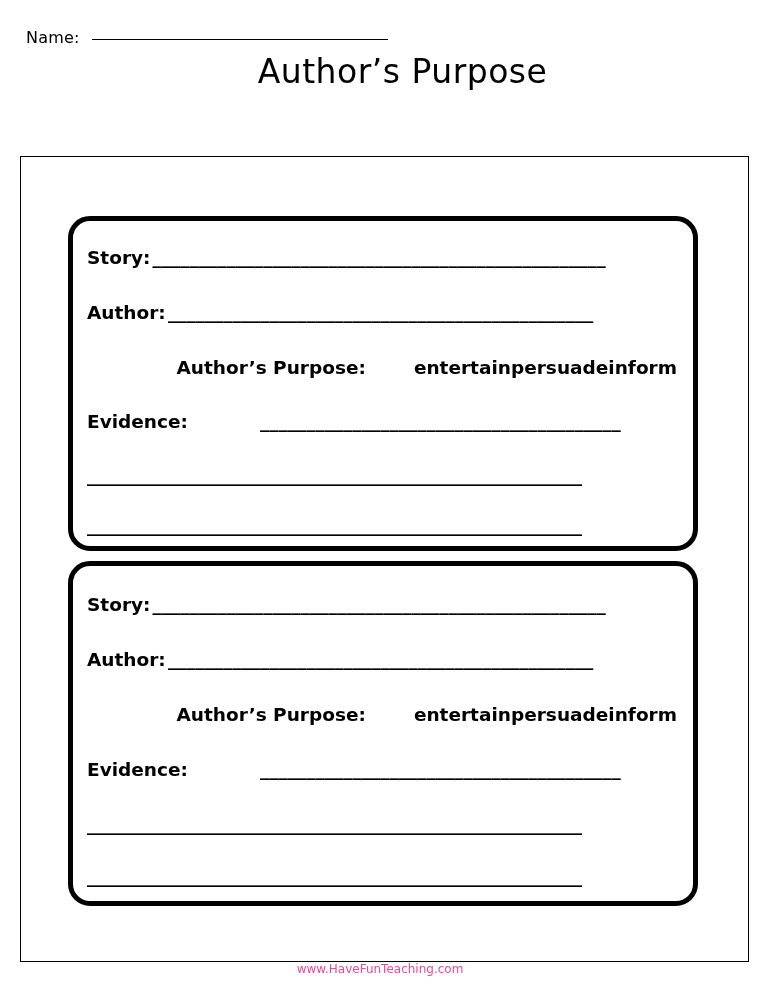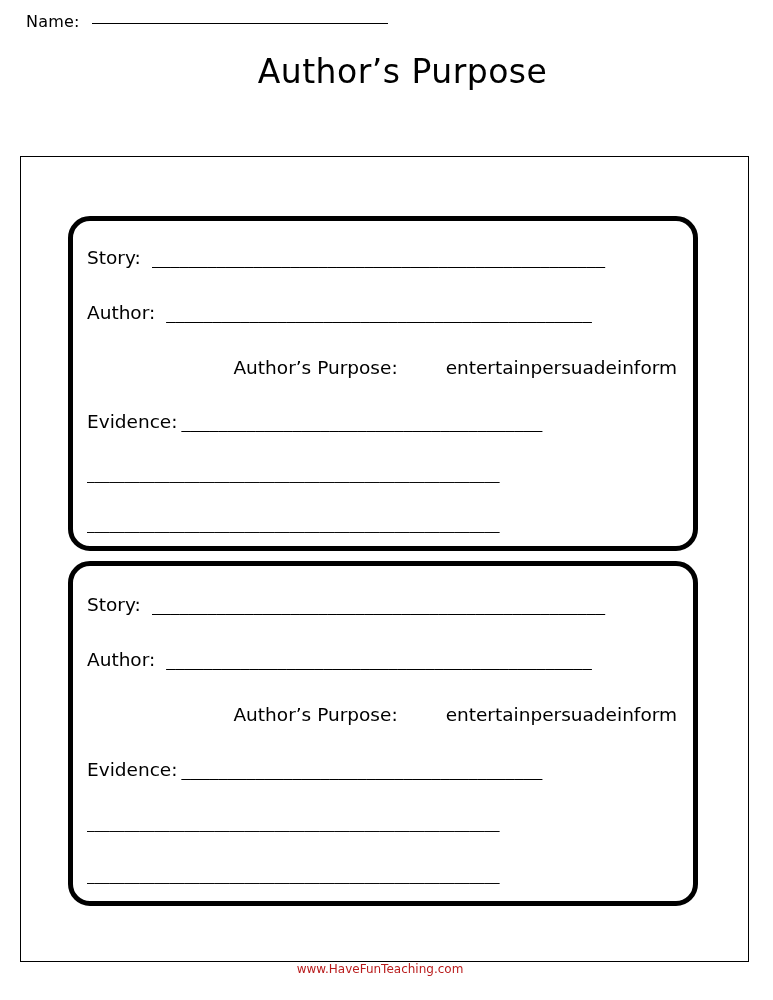--- a/index.html
+++ b/index.html
@@ -20,21 +20,21 @@
     position: absolute;
     left: 0; top: 0;
     width: 773px;
     height: 1000px;
   }
 
   
   .name-row {
     position: absolute;
     left: 26px;
-    top: 12px;
+    top: 28px;
     display: flex;
     align-items: baseline;
   }
   .name-label {
     font-size: 16px;
     letter-spacing: 0.2px;
   }
   .name-blank {
     width: 296px;
     height: 0;
@@ -87,59 +87,60 @@
     box-sizing: border-box;
     background: #fff;
   }
   .card-1 { top: 216px; height: 335px; }
   .card-2 { top: 561px; height: 345px; }
 
   .card-inner {
     position: relative;
     width: 100%;
     height: 100%;
+    font-weight: bold;
   }
 
   .row {
     position: absolute;
     left: 14px;
     right: 16px;
     display: flex;
     align-items: baseline;
     font-size: 18.5px;
     white-space: nowrap;
   }
   .row .lbl { flex: 0 0 auto; }
   .dashes {
     flex: 1 1 auto;
     overflow: hidden;
     font-size: 18.5px;
     letter-spacing: 0px;
-    margin-left: 11px;
-  }
-  .dashes.tight { margin-left: 4px; }
+    margin-left: 2px;
+  }
+  .dashes.tight { margin-left: 16px; text-align: center; }
 
   .purpose-row {
     position: absolute;
     left: 14px;
     right: 16px;
     font-size: 18.5px;
     display: flex;
     align-items: baseline;
     justify-content: flex-end;
   }
   .purpose-row .opt {
   }
   .purpose-row .opt.first { margin-left: 48px; }
 
   .full-line {
     position: absolute;
     left: 14px;
     right: 16px;
-    font-size: 15px;
+    font-size: 18px;
     overflow: hidden;
     white-space: nowrap;
   }
 
   
   .c1-story    { top: 26px; }
   .c1-author   { top: 81px; }
   .c1-purpose  { top: 136px; }
   .c1-evidence { top: 190px; }
   .c1-line2    { top: 244px; }
@@ -154,21 +155,21 @@
   .c2-line3    { top: 300px; }
 
   
   .footer {
     position: absolute;
     top: 962px;
     left: 0;
     width: 760px;
     text-align: center;
     font-size: 12px;
-    color: #b91c1c;
+    color: #ec4899;
   }
 </style>
 </head>
 <body>
 
 <div class="page">
 
   <div class="name-row">
     <span class="name-label">Name:</span>
     <span class="name-blank"></span>

